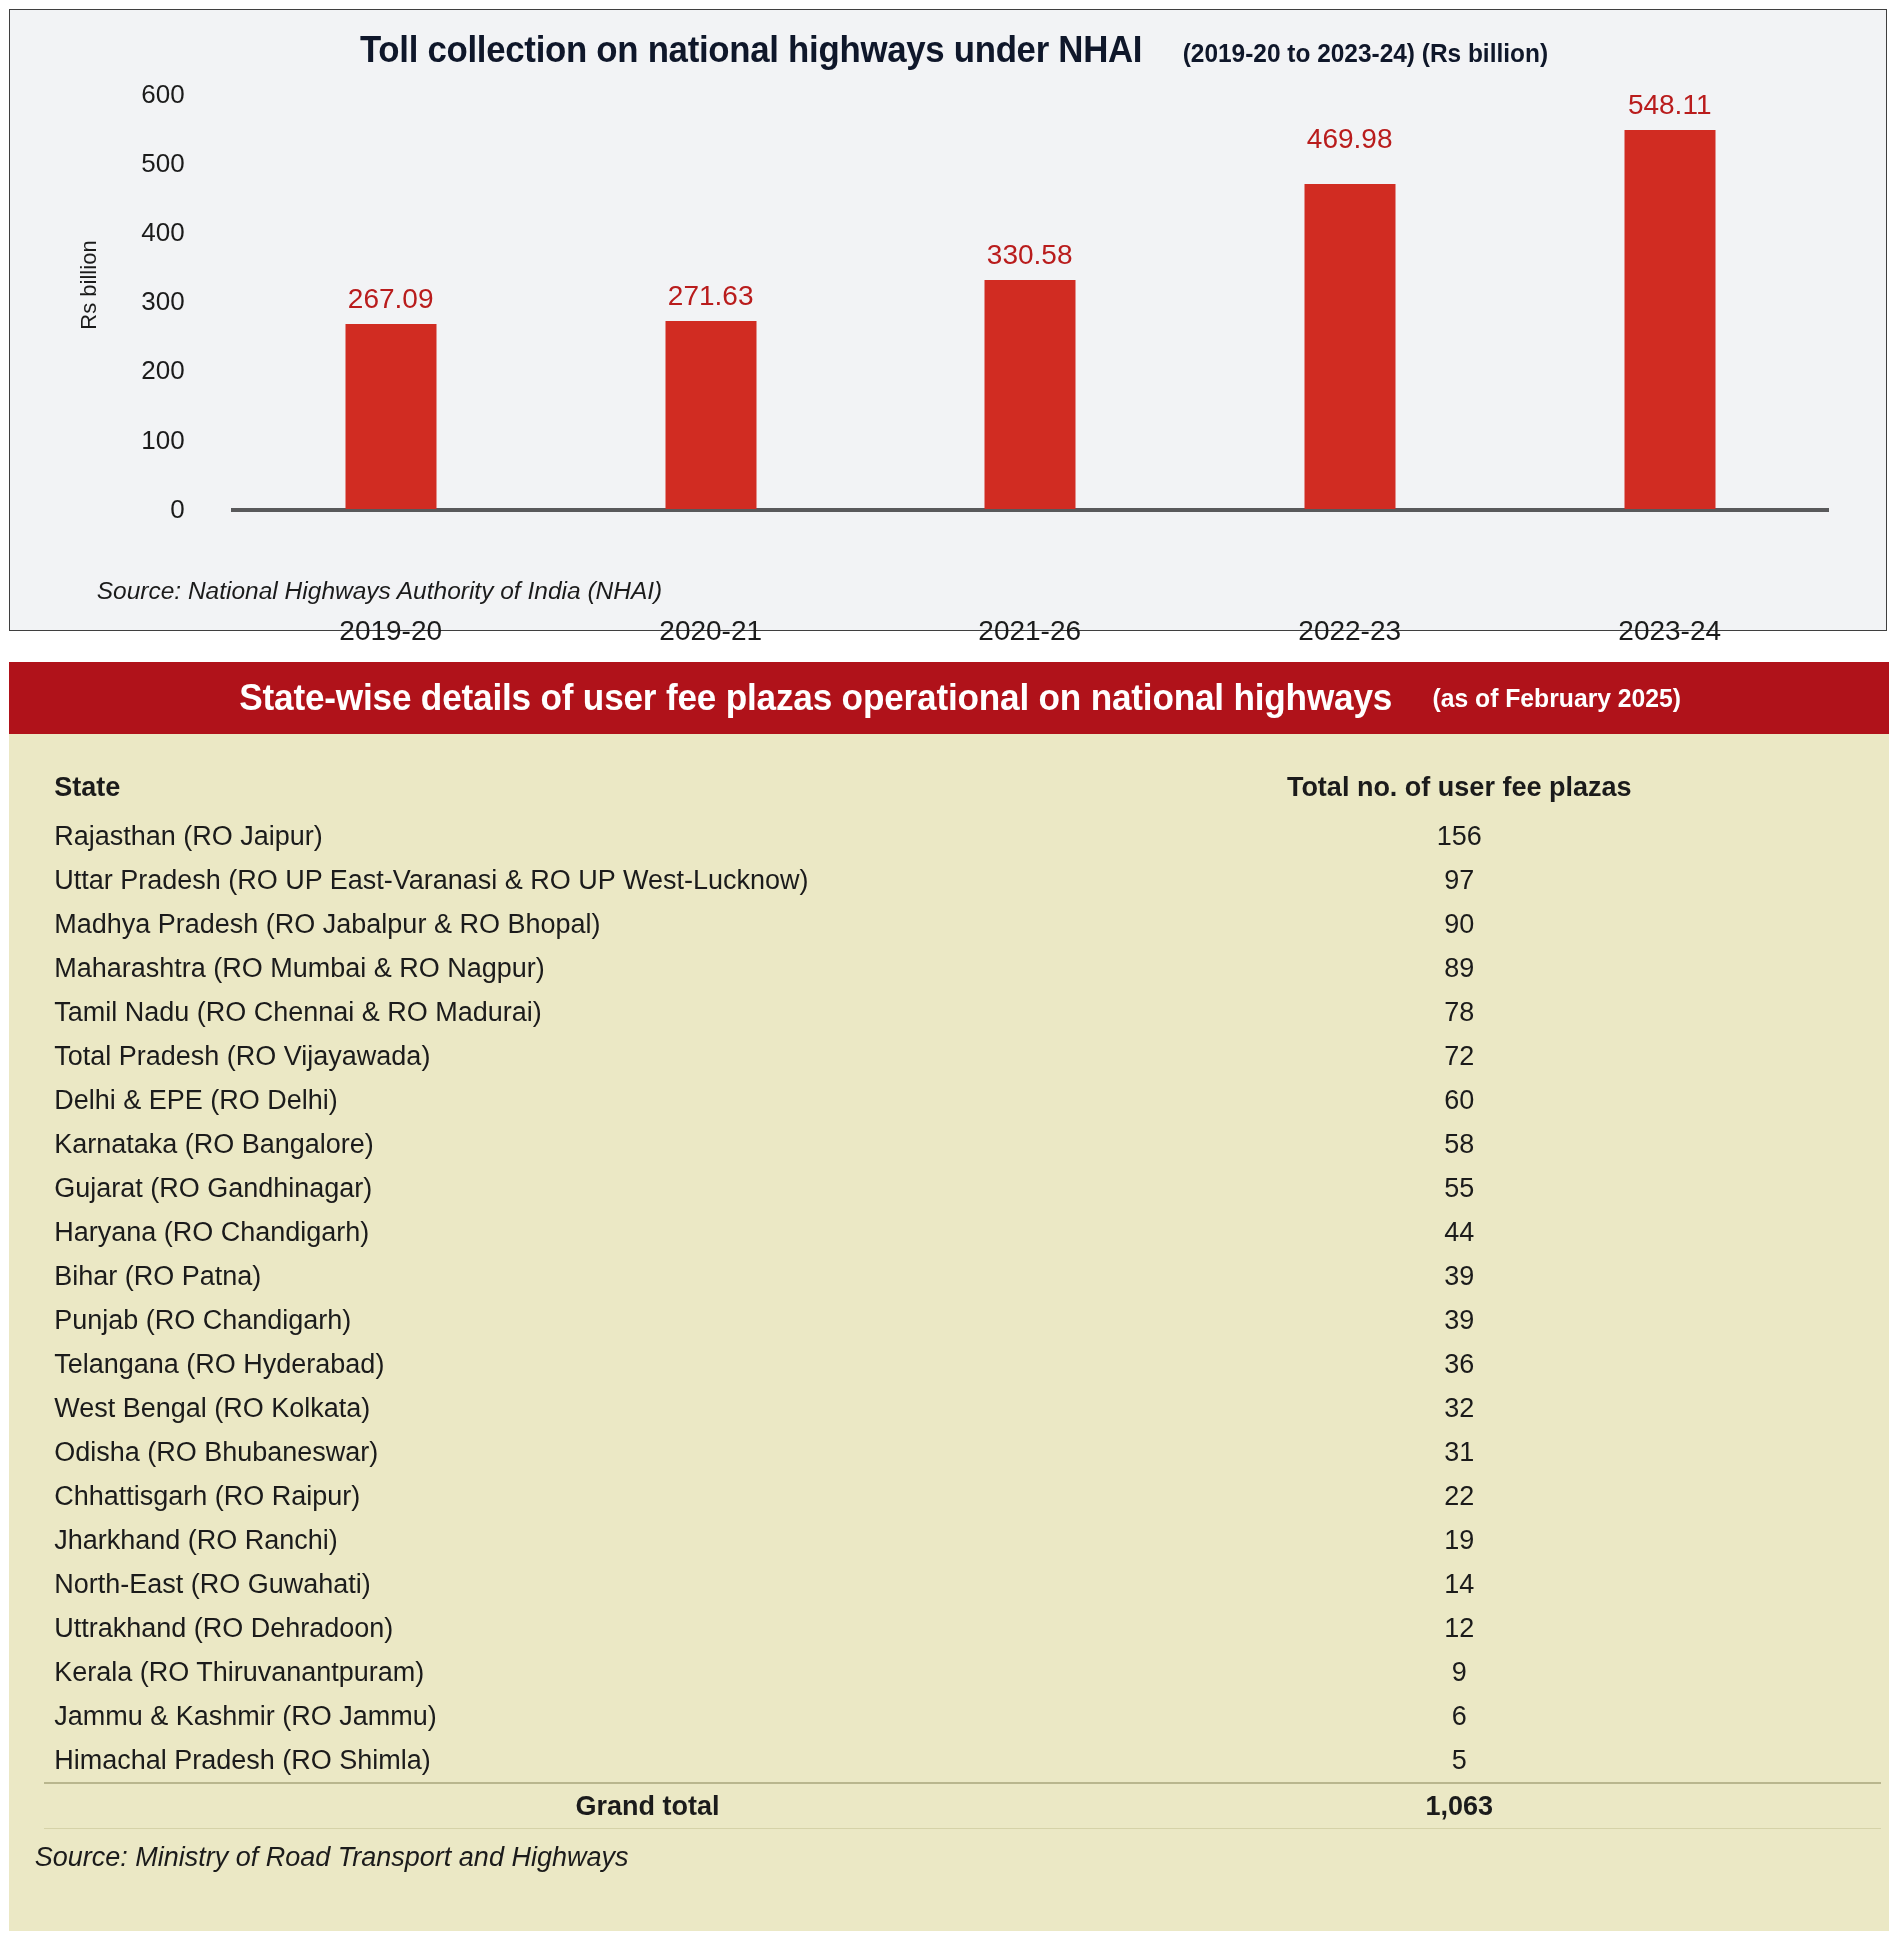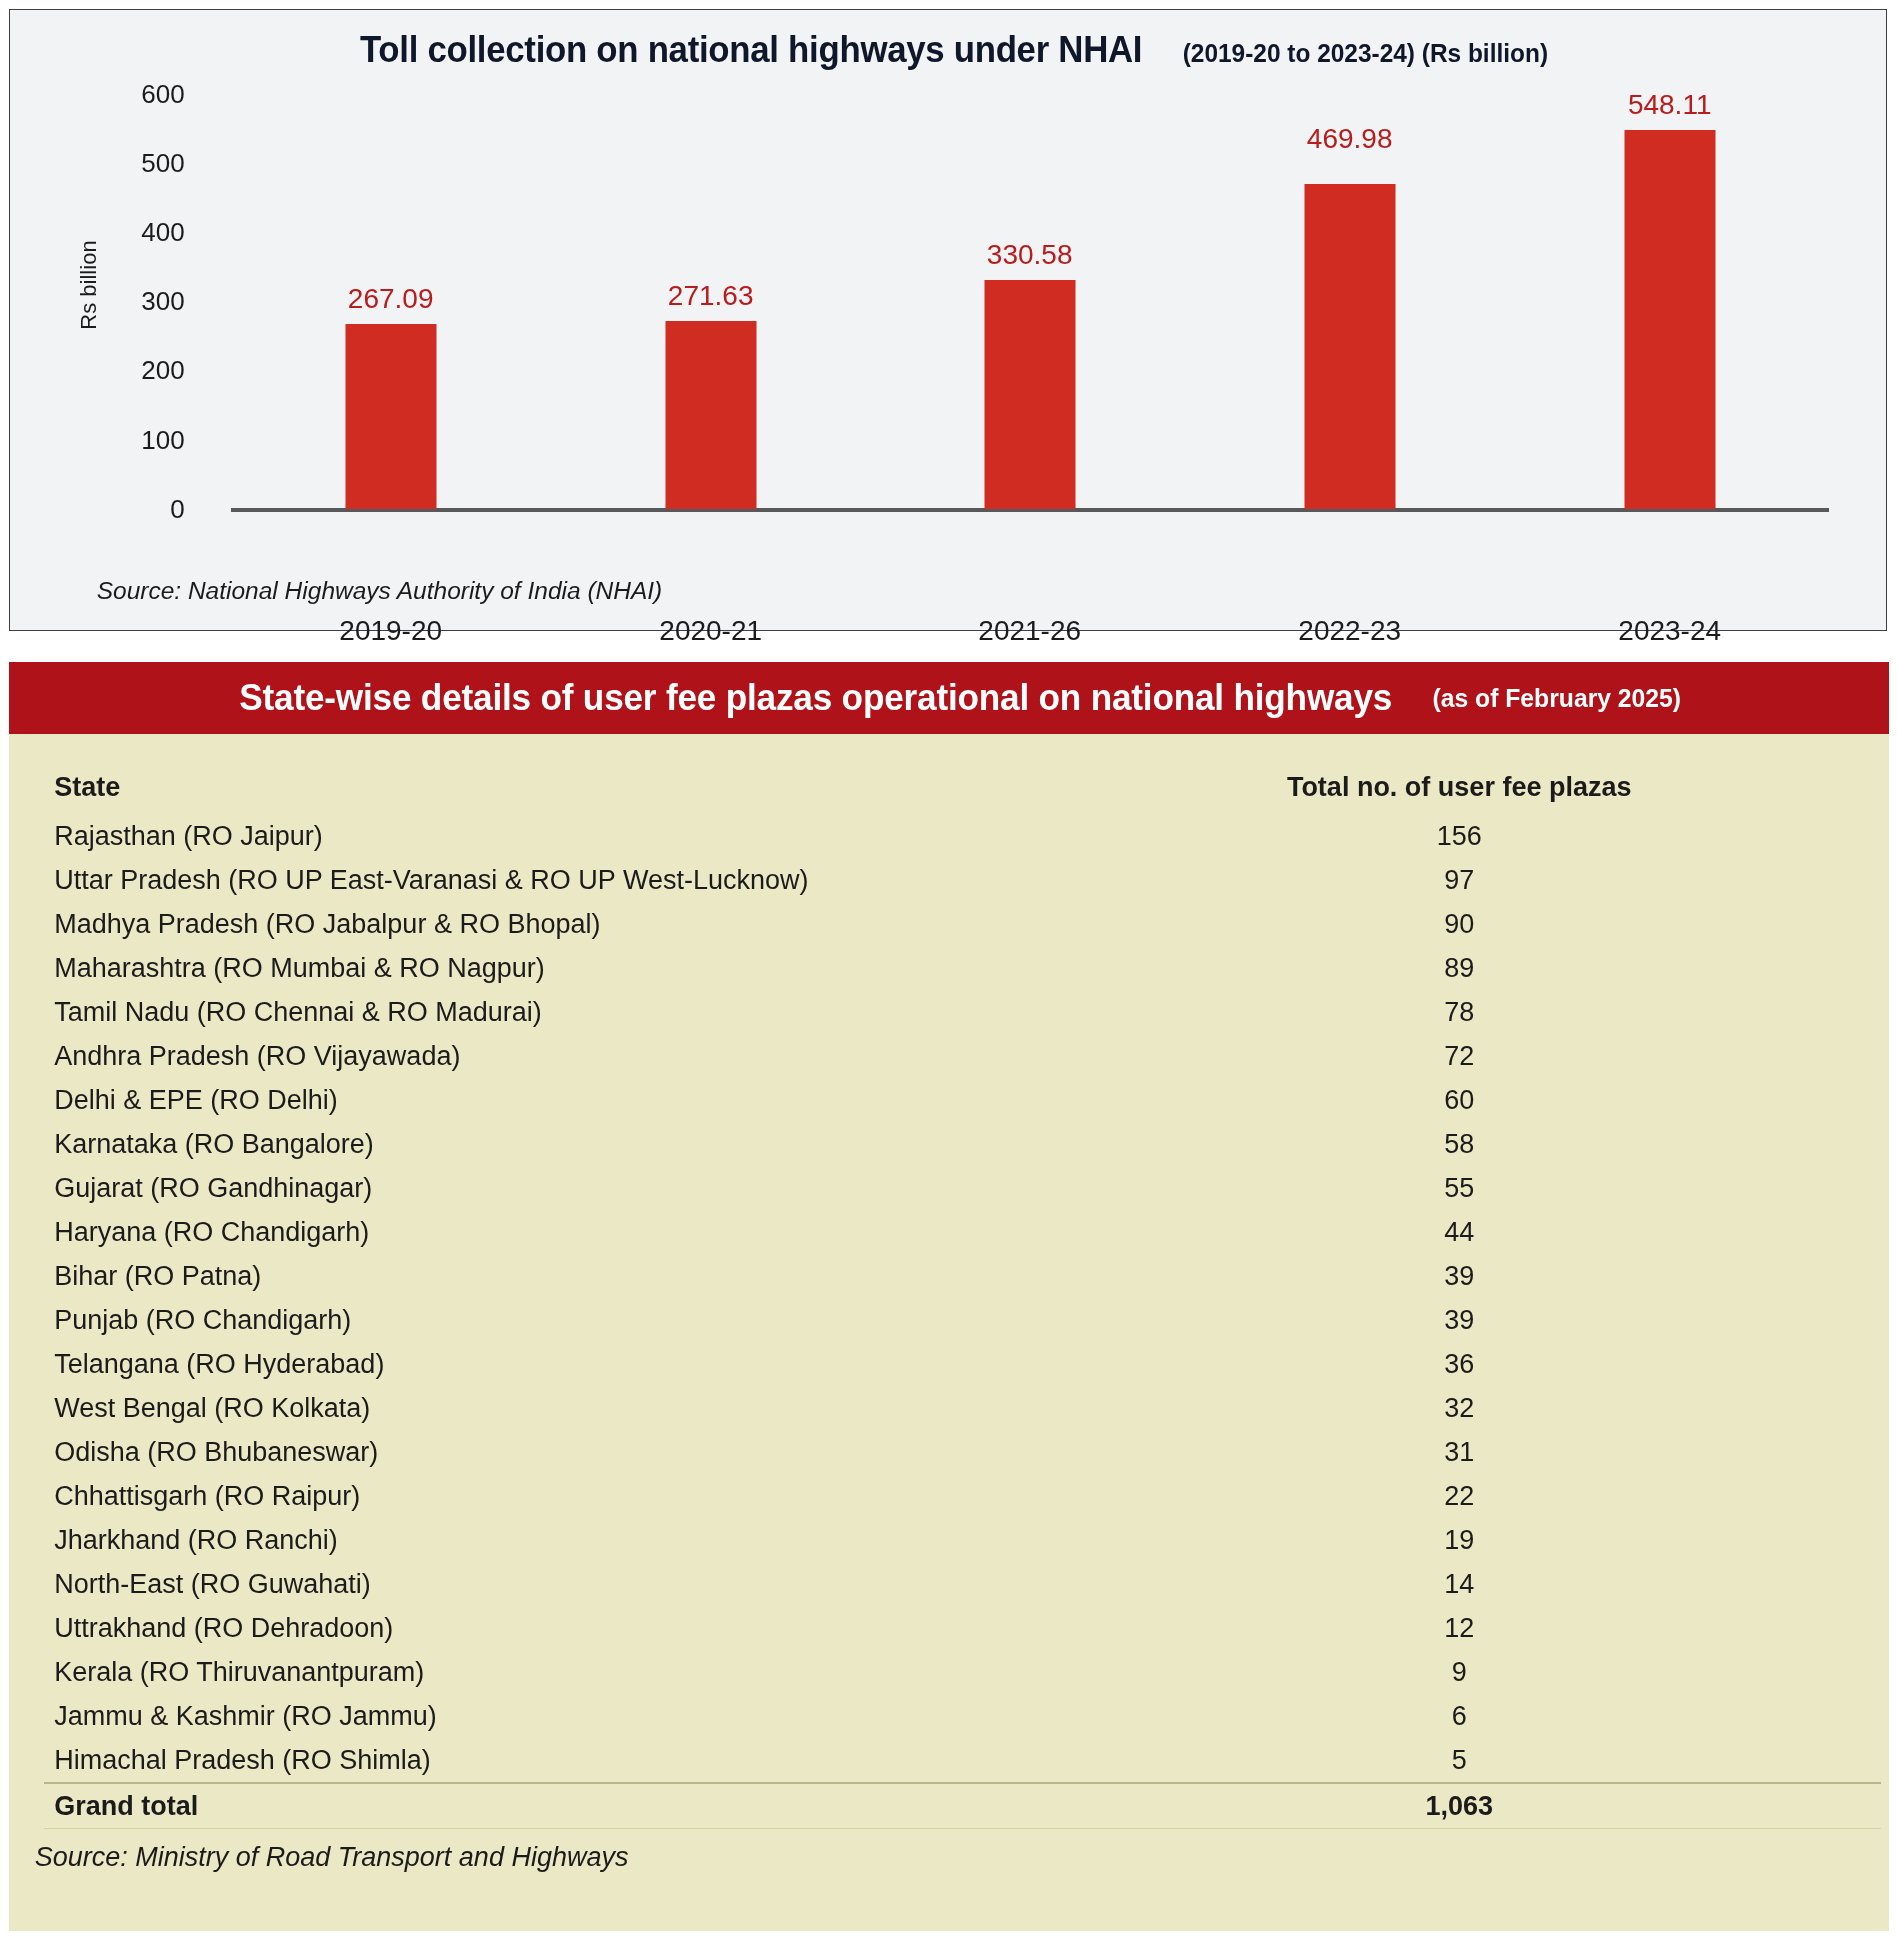--- a/index.html
+++ b/index.html
@@ -220,20 +220,21 @@
     color: #1b1b1b;
     vertical-align: middle;
     border-bottom: 1.7px solid #d5d2a8;
   }
   tbody td.c-state { text-align: left; padding-left: 10.5px; }
   tbody td.c-count { text-align: center; }
   tbody tr.total-row td {
     font-weight: bold;
     border-bottom: 1.7px solid #d5d2a8;
     border-top: 2.6px solid #b9b68e;
+    text-align: center;
   }
 
   .table-source {
     position: absolute;
     left: 26px;
     bottom: 58px;
     font-family: "Liberation Sans Narrow", "Liberation Sans", sans-serif;
     font-style: italic;
     font-size: 27px;
     color: #1b1b1b;
@@ -338,21 +339,21 @@
         <td class="c-state">Maharashtra (RO Mumbai &amp; RO Nagpur)</td>
         <td class="c-count">89</td>
         <td></td>
       </tr>
       <tr>
         <td class="c-state">Tamil Nadu (RO Chennai &amp; RO Madurai)</td>
         <td class="c-count">78</td>
         <td></td>
       </tr>
       <tr>
-        <td class="c-state">Andhra Pradesh (RO Vijayawada)</td>
+        <td class="c-state">Total Pradesh (RO Vijayawada)</td>
         <td class="c-count">72</td>
         <td></td>
       </tr>
       <tr>
         <td class="c-state">Delhi &amp; EPE (RO Delhi)</td>
         <td class="c-count">60</td>
         <td></td>
       </tr>
       <tr>
         <td class="c-state">Karnataka (RO Bangalore)</td>

